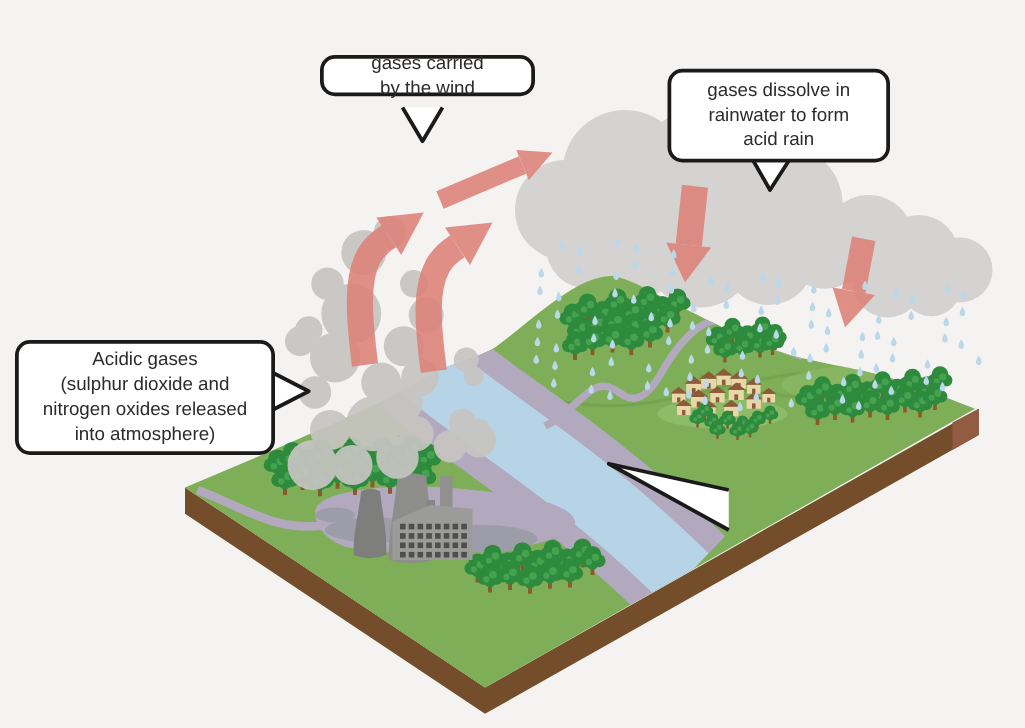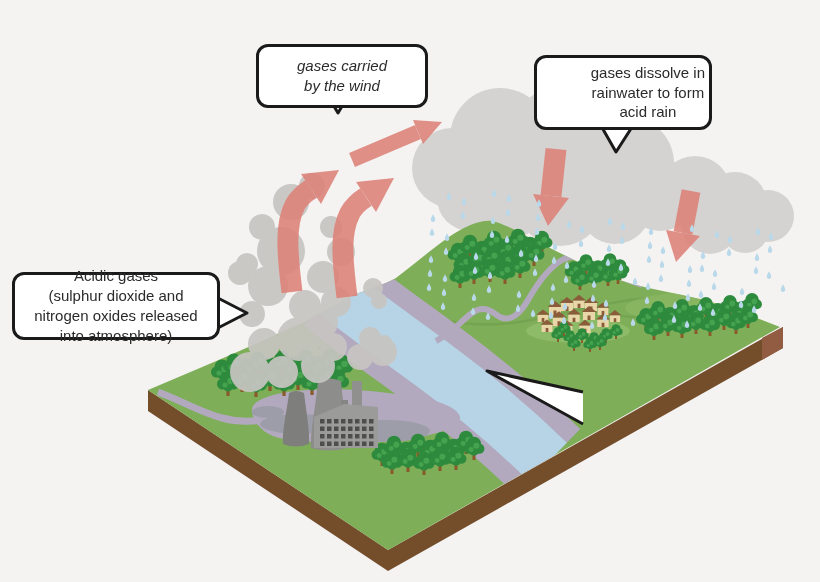--- a/index.html
+++ b/index.html
@@ -4,23 +4,23 @@
 <style>
   html,body{margin:0;padding:0;background:#f4f3f2;}
   #stage{position:relative;width:820px;height:582px;overflow:hidden;background:#f4f3f2;
          font-family:"Liberation Sans",sans-serif;}
   #scene{position:absolute;left:0;top:0;z-index:1;}
   #tails{position:absolute;left:0;top:0;z-index:2;pointer-events:none;}
   .bubble{position:absolute;z-index:3;box-sizing:border-box;background:#ffffff;
           border:3px solid #1a1a1a;border-radius:12px;display:flex;align-items:center;
           justify-content:center;text-align:center;color:#2b2b2b;font-size:15px;
           line-height:1.32;white-space:pre-line;padding:2px 4px;}
-  #bubble-wind{left:256px;top:44px;width:172px;height:64px;font-style:italic;}
-  #bubble-dissolve{left:534px;top:55px;width:178px;height:75px;justify-content:flex-end;}
-  #bubble-acidic{left:12px;top:272px;width:208px;height:68px;}
+  #bubble-wind{left:256px;top:44px;width:172px;height:33px;}
+  #bubble-dissolve{left:534px;top:55px;width:178px;height:75px;}
+  #bubble-acidic{left:12px;top:272px;width:208px;height:92px;}
   #bubble-effects{left:577px;top:367px;width:228px;height:83px;}
 </style>
 </head>
 <body>
 
 <div id="stage">
 
 <svg id="scene" width="820" height="582" viewBox="0 0 820 582">
   <defs>
     <g id="tree">

